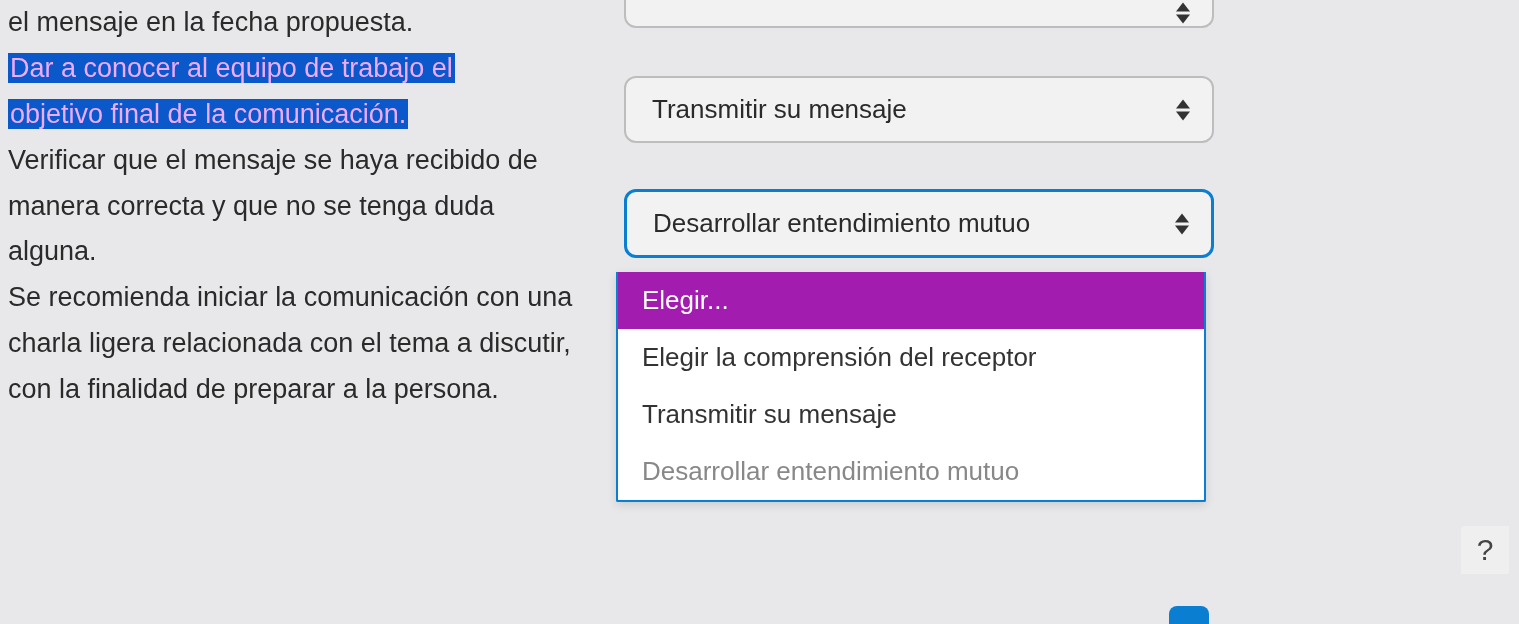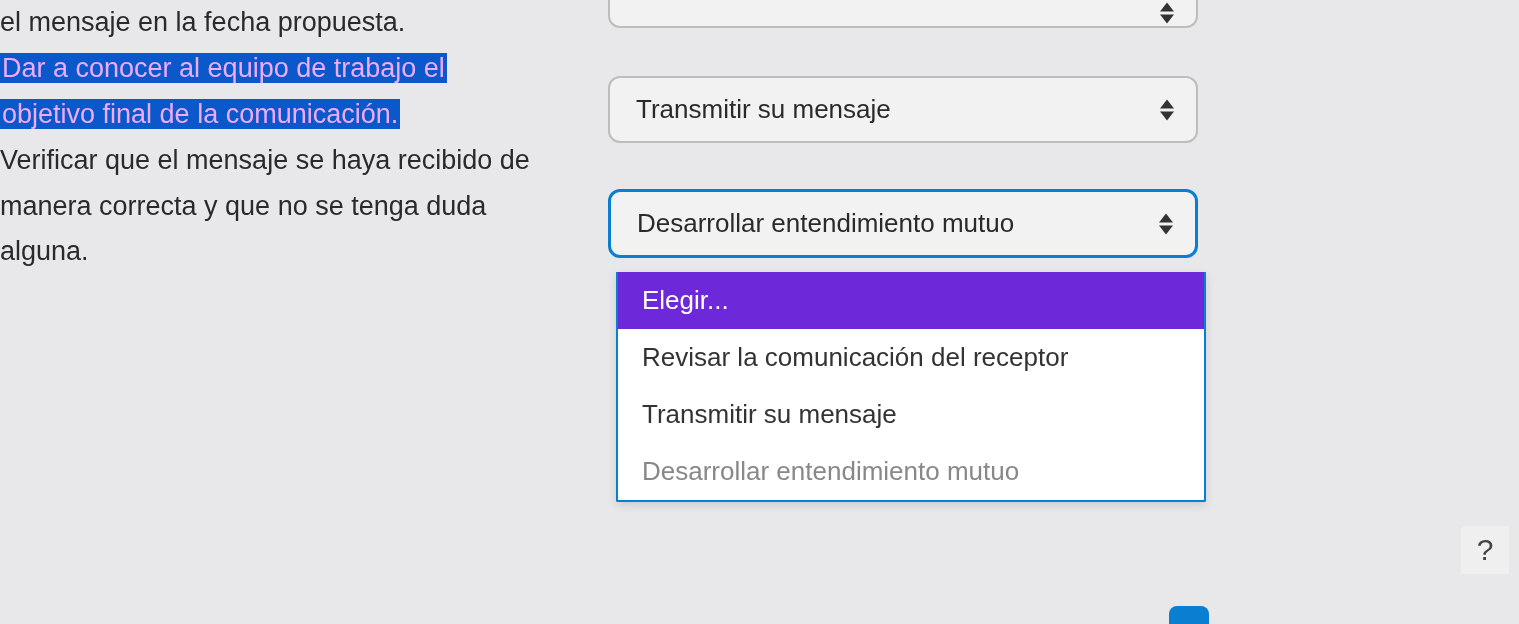--- a/index.html
+++ b/index.html
@@ -7,22 +7,22 @@
       font-family: Arial, Helvetica, sans-serif;
       background: #e8e8ea;
       width: 1519px;
       height: 624px;
       overflow: hidden;
       position: relative;
       color: #333;
     }
     .container {
       display: flex;
-      padding: 0 0;
-      gap: 28px;
+      padding: 0 8px;
+      gap: 36px;
     }
     .left-col {
       width: 580px;
       padding-top: 0;
       font-size: 27px;
       line-height: 1.7;
       color: #2a2a2a;
     }
     .right-col {
       width: 590px;
@@ -92,21 +92,21 @@
       box-shadow: 0 3px 10px rgba(0,0,0,0.12);
       z-index: 10;
     }
     .dropdown-item {
       padding: 13px 24px;
       font-size: 26px;
       color: #333;
       cursor: pointer;
     }
     .dropdown-item.selected {
-      background: #6d28d9;
+      background: #a21caf;
       color: #fff;
     }
     .dropdown-item.faded {
       color: #888;
     }
     .help-badge {
       position: absolute;
       right: 10px;
       bottom: 50px;
       width: 48px;
@@ -133,20 +133,21 @@
 <body>
 
 <div class="container">
   <div class="left-col">
     <div class="para">el mensaje en la fecha propuesta.</div>
     <div class="para">
       <span class="highlighted">Dar a conocer al equipo de trabajo el</span><br>
       <span class="highlighted">objetivo final de la comunicación.</span>
     </div>
     <div class="para">Verificar que el mensaje se haya recibido de manera correcta y que no se tenga duda alguna.</div>
+    <div class="para">Se recomienda iniciar la comunicación con una charla ligera relacionada con el tema a discutir, con la finalidad de preparar a la persona.</div>
   </div>
 
   <div class="right-col">
     <div class="select-box partial-top">
       <span></span>
       <span class="sort-caret">
         <span class="tri-up"></span>
           <span class="tri-down"></span>
       </span>
     </div>
@@ -167,21 +168,21 @@
       </span>
     </div>
   </div>
 </div>
 
 <div class="dropdown">
   <div class="dropdown-item selected">
     <span>Elegir...</span>
   </div>
   <div class="dropdown-item">
-    <span>Revisar la comunicación del receptor</span>
+    <span>Elegir la comprensión del receptor</span>
   </div>
   <div class="dropdown-item">
     <span>Transmitir su mensaje</span>
   </div>
   <div class="dropdown-item faded">
     <span>Desarrollar entendimiento mutuo</span>
   </div>
 </div>
 
 <div class="help-badge">

